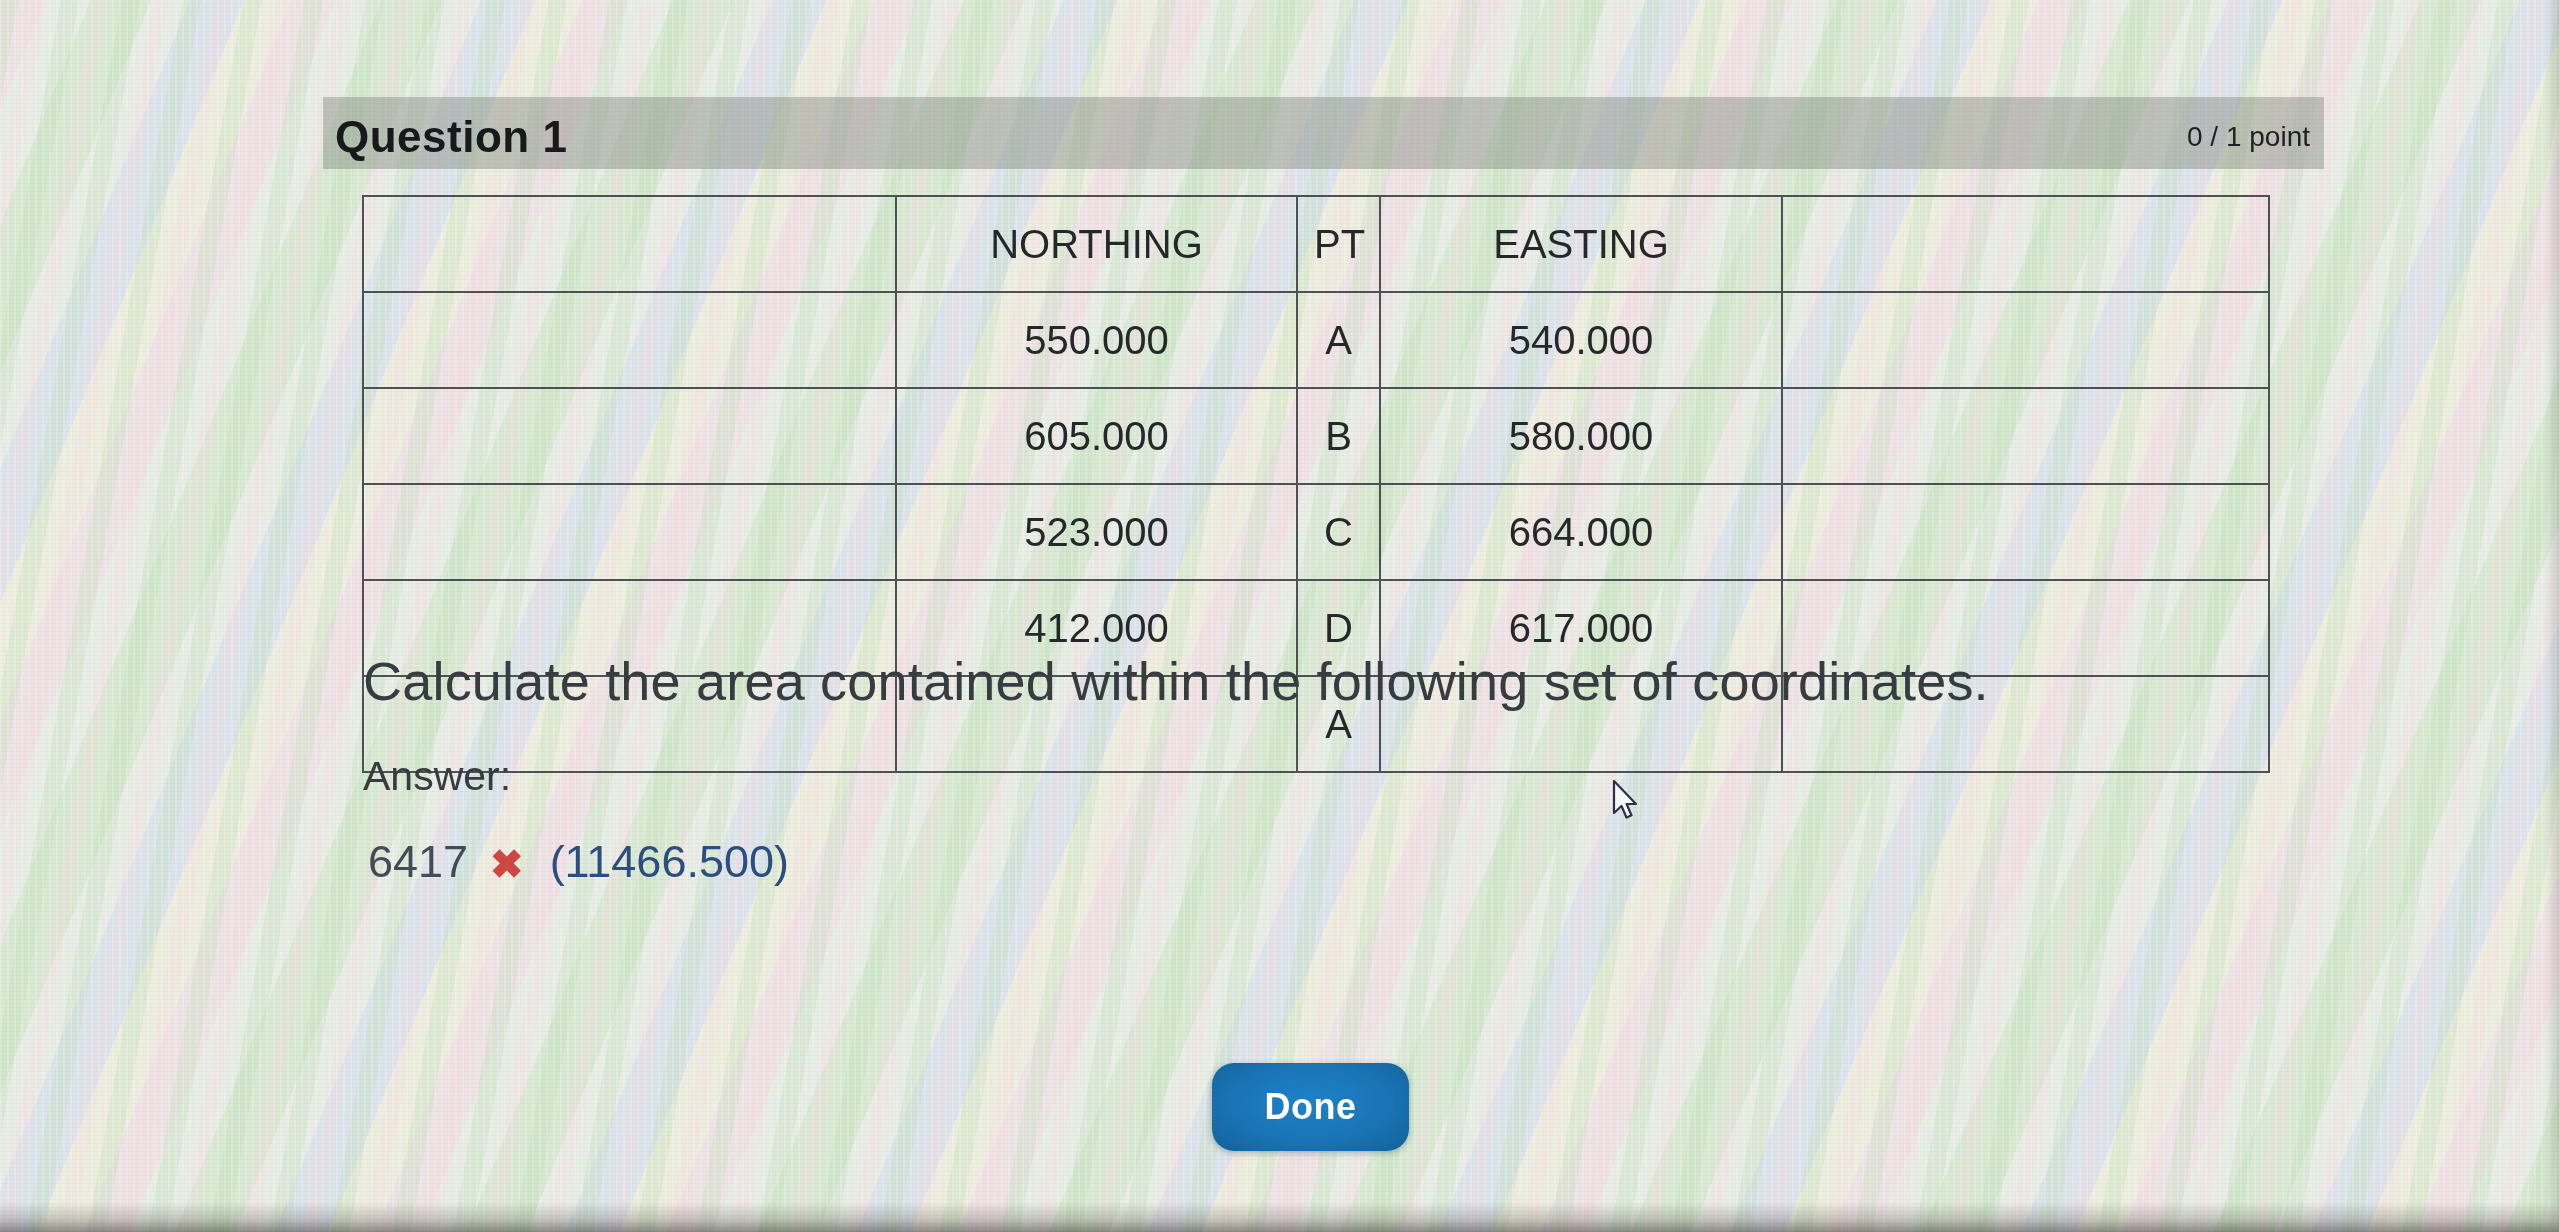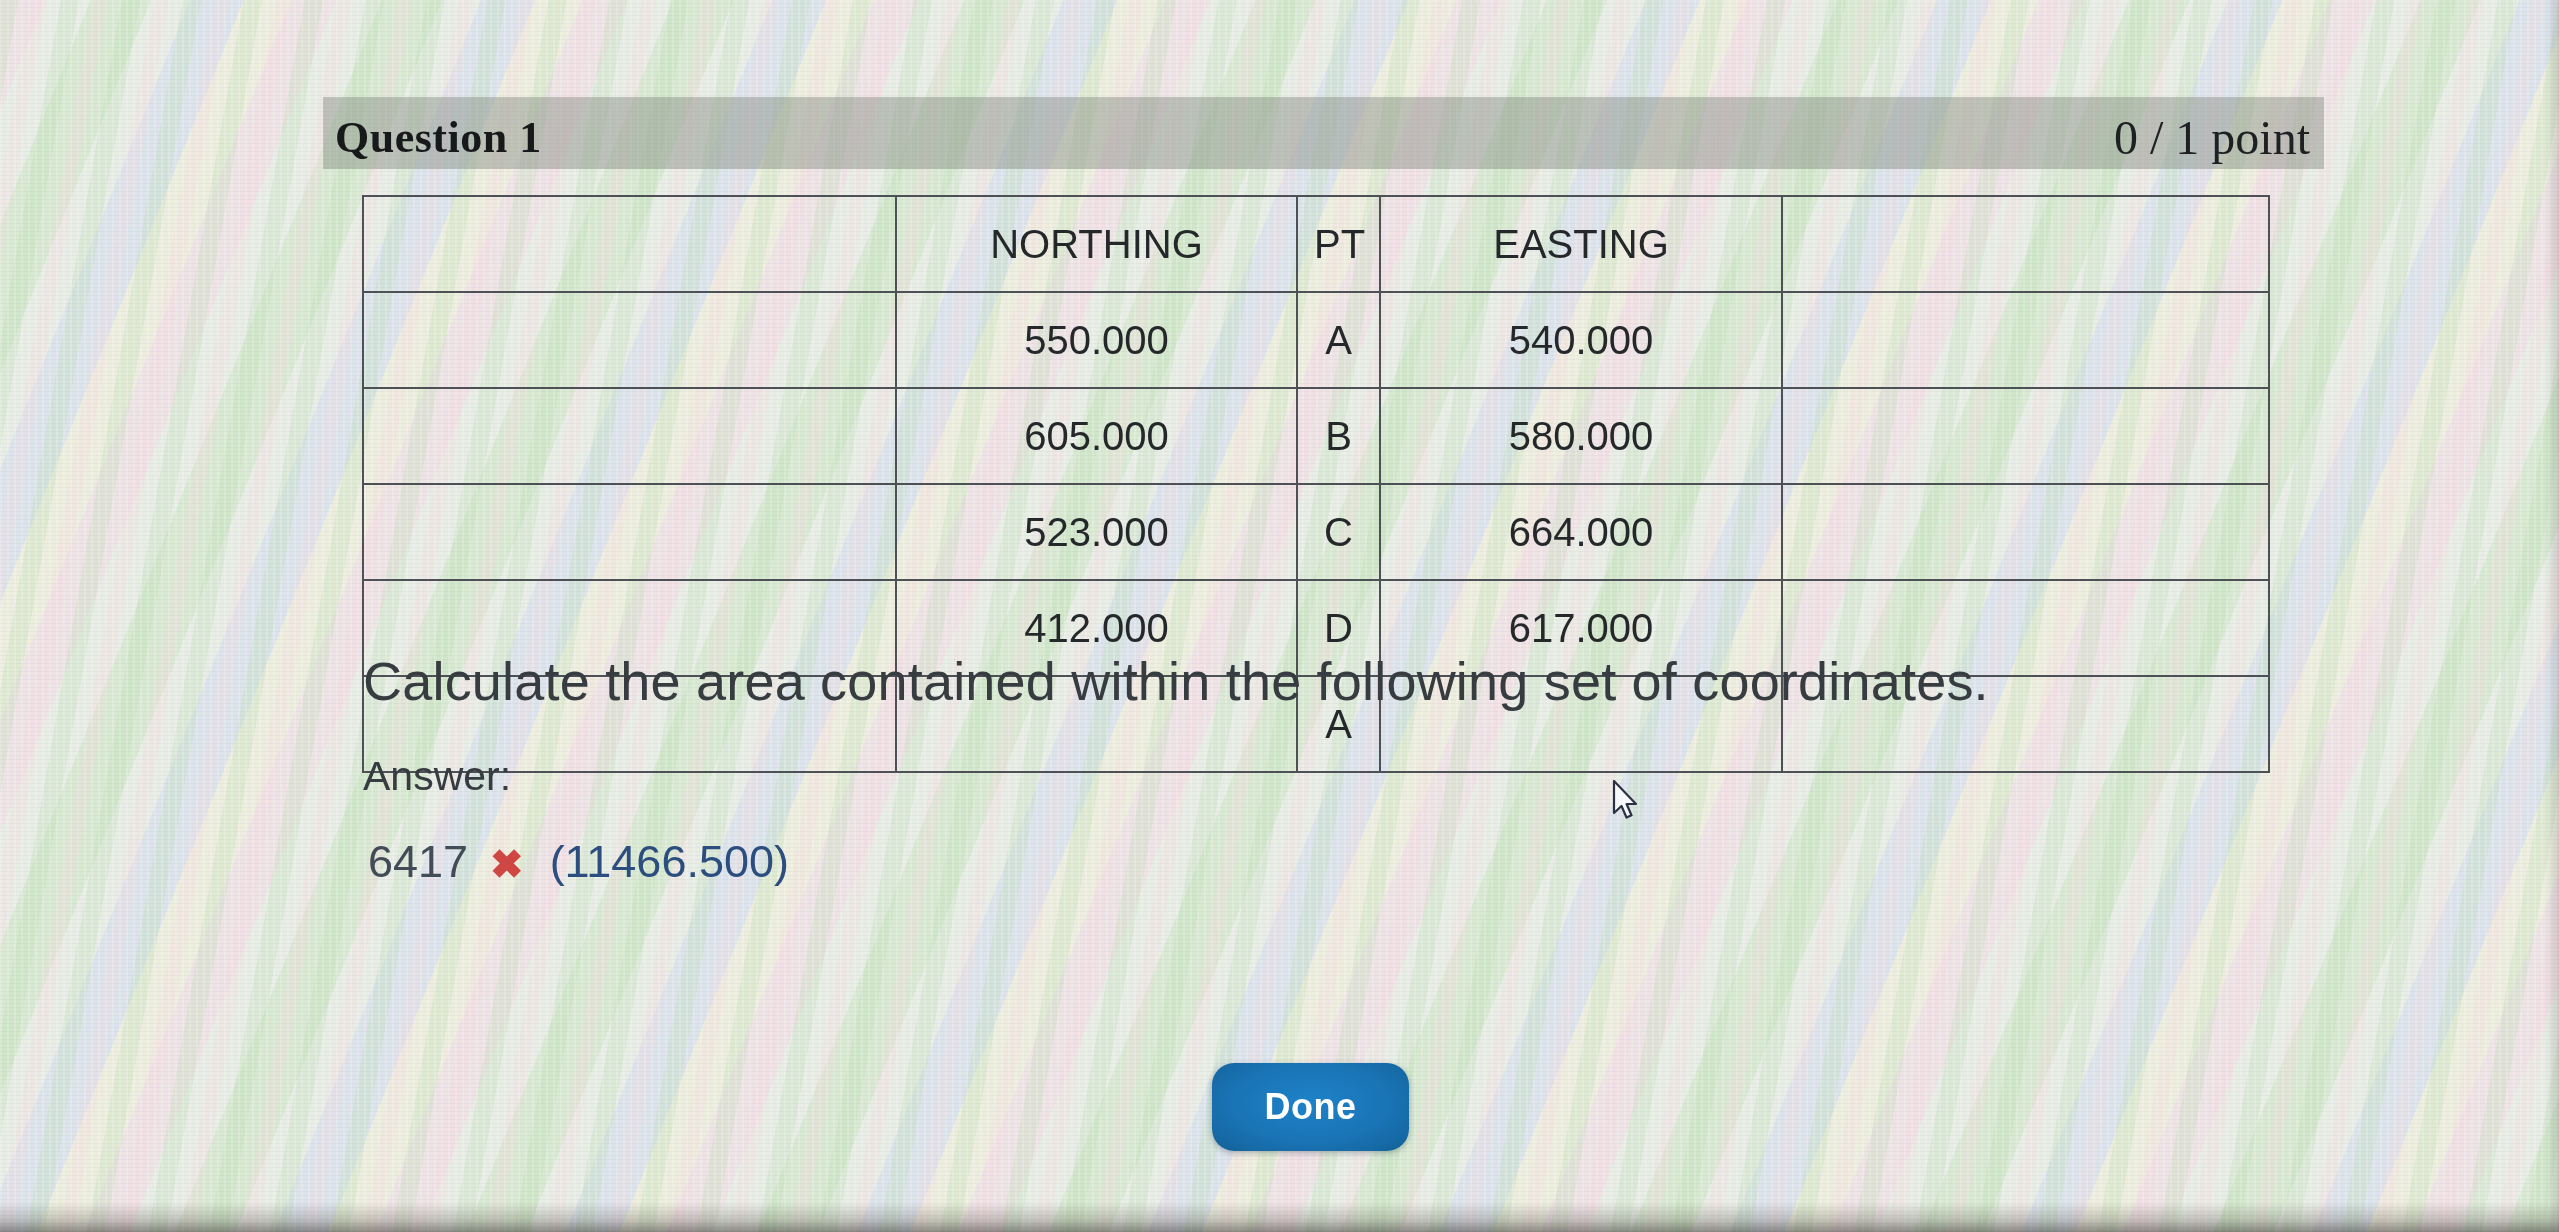--- a/index.html
+++ b/index.html
@@ -29,27 +29,27 @@
     position:absolute;right:0;top:0;width:14px;height:100%;z-index:50;
     background:linear-gradient(90deg, rgba(90,90,90,0) 0%, rgba(110,112,110,0.25) 100%);
     pointer-events:none;
   }
 
   
   .question-bar{
     position:absolute;left:323px;top:97px;width:2001px;height:72px;
     background:rgba(134,140,131,0.45);
     display:flex;align-items:center;justify-content:space-between;
-    box-sizing:border-box;padding:8px 14px 0 12px;font-family:Liberation Serif, serif;
+    box-sizing:border-box;padding:8px 14px 0 12px;
   }
   .question-bar .title{
     font-size:44px;font-weight:700;color:#17191b;letter-spacing:0.5px;
   }
   .question-bar .points{
-    font-size:48px;font-weight:400;color:#1e2022;
+    font-size:28px;font-weight:400;color:#1e2022;
   }
 
   
   table.coords{
     position:absolute;left:362px;top:195px;width:1906px;
     border-collapse:collapse;table-layout:fixed;
   }
   table.coords col.c0{width:533px}
   table.coords col.c1{width:401px}
   table.coords col.c2{width:83px}

